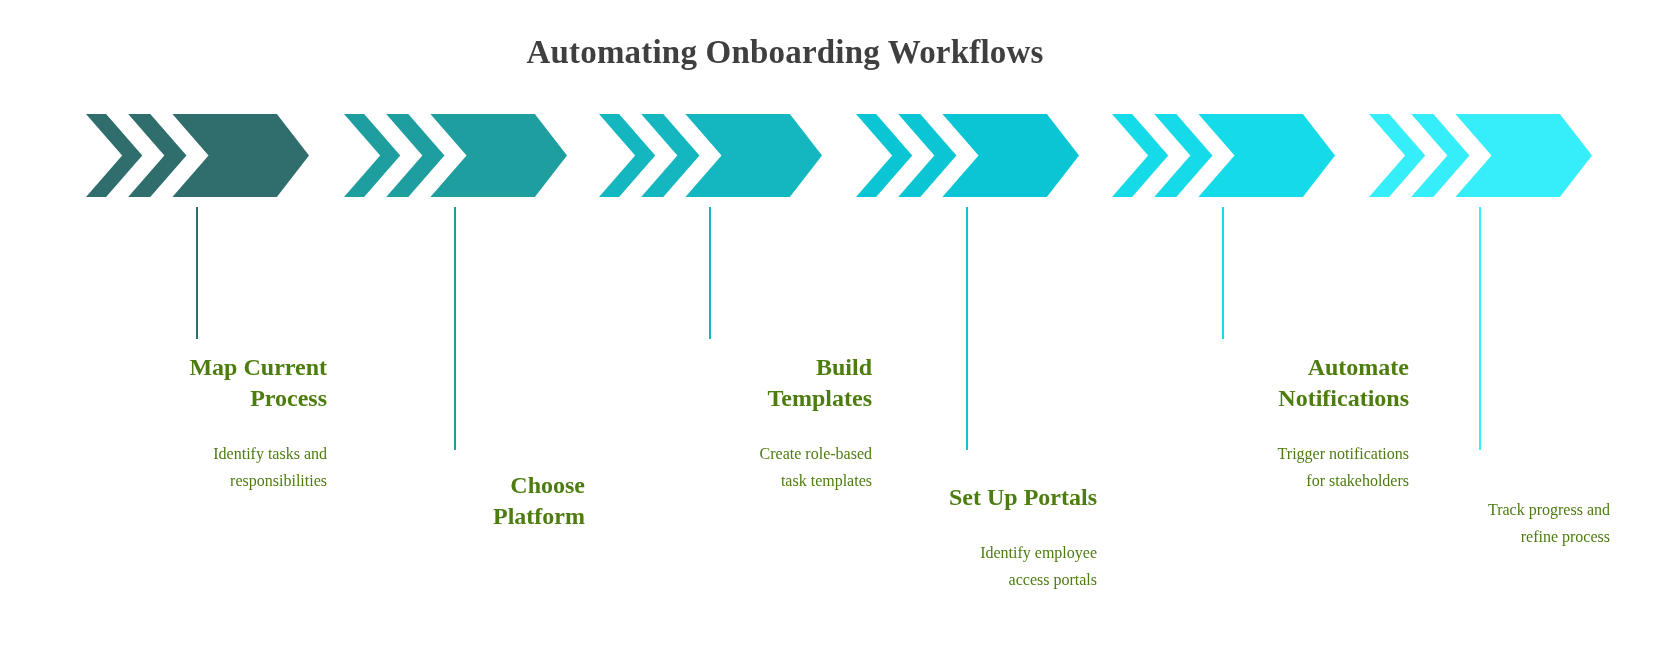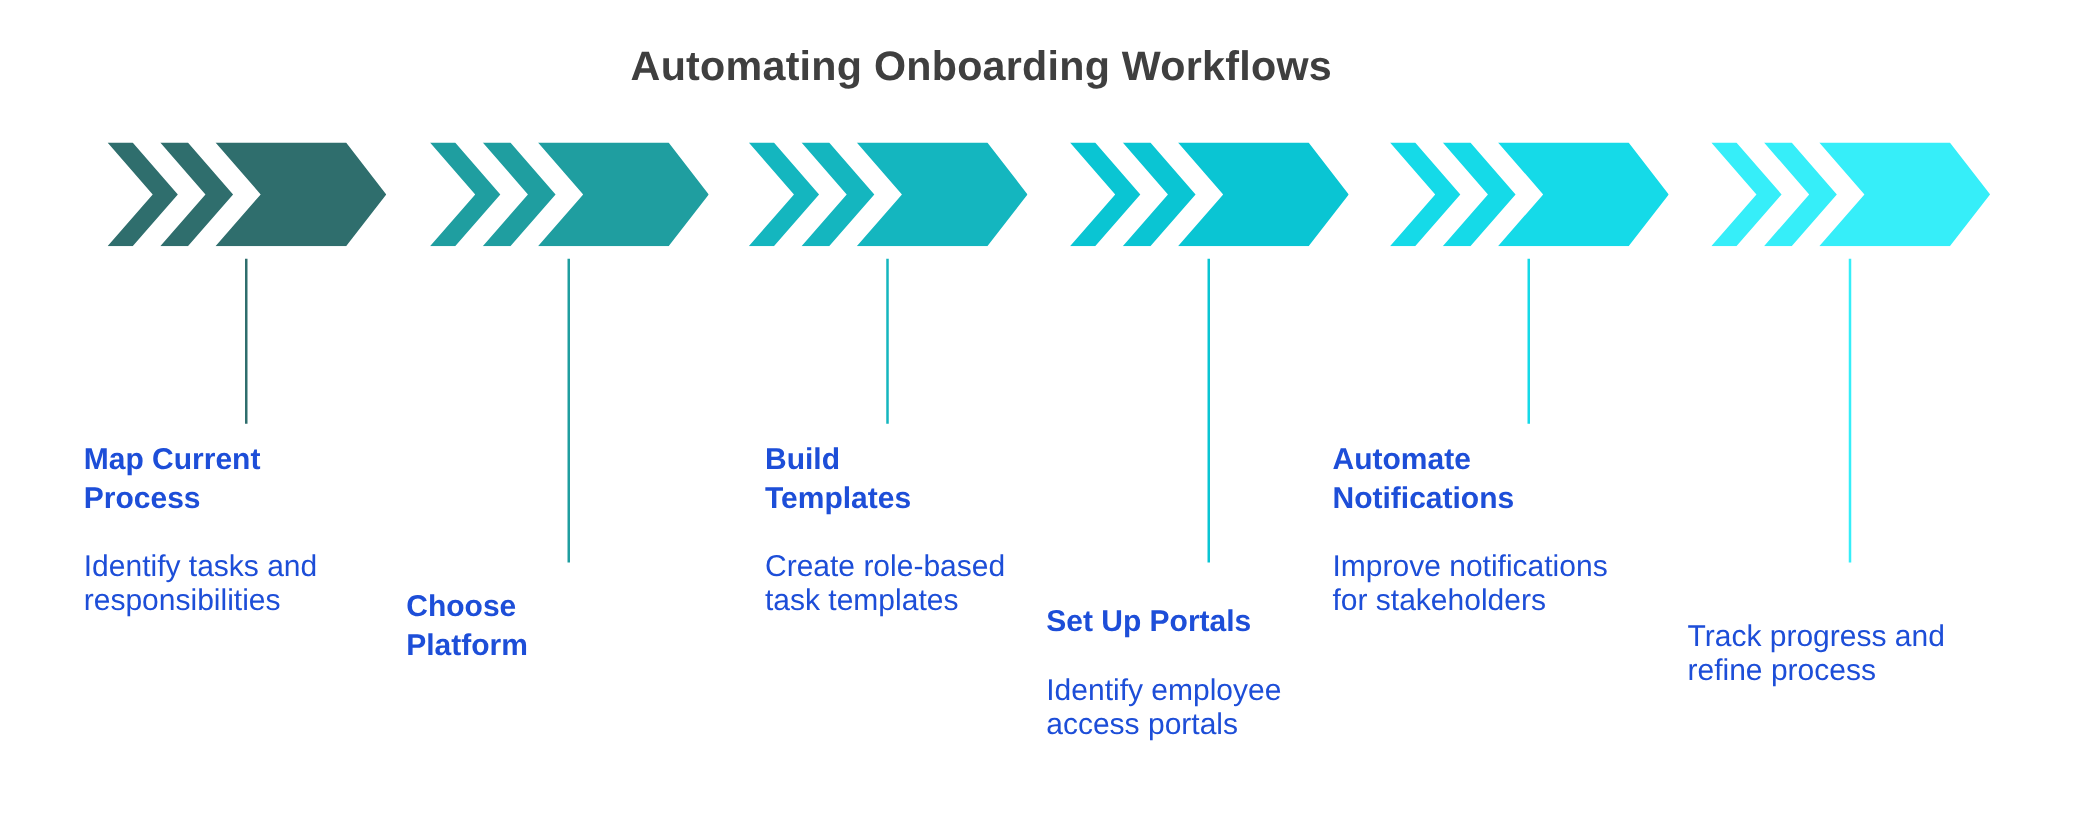--- a/index.html
+++ b/index.html
@@ -1,21 +1,21 @@
 <!DOCTYPE html>
 <html><head>
 <meta charset="utf-8">
 <style>
   html, body { margin: 0; padding: 0; background: #ffffff; }
   #canvas {
     position: relative;
     width: 1680px;
     height: 653px;
     background: #ffffff;
-    font-family: Liberation Sans, sans-serif;
+    font-family: Liberation Serif, serif;
     overflow: hidden;
   }
   .main-title {
     position: absolute;
     left: 0;
     top: 34px;
     width: 1570px;
     text-align: center;
     font-size: 33px;
     font-weight: bold;
@@ -29,41 +29,41 @@
     height: 83px;
   }
   .connector {
     position: absolute;
     top: 207px;
     width: 2px;
   }
   .step-text {
     position: absolute;
     width: 260px;
-    text-align: left;
-    color: #1d4ed8;
+    text-align: right;
+    color: #4d7c0f;
   }
   .step-title {
     font-size: 24px;
     font-weight: bold;
     line-height: 31px;
     white-space: pre-line;
   }
   .step-desc {
     margin-top: 26px;
-    font-size: 24px;
+    font-size: 16px;
     line-height: 27px;
     white-space: pre-line;
   }
   
   .c1 .chevrons { left: 86px; }   .c1 .connector { left: 196px; } .c1 .step-text { left: 67px; }
   .c2 .chevrons { left: 344px; }  .c2 .connector { left: 454px; } .c2 .step-text { left: 325px; }
   .c3 .chevrons { left: 599px; }  .c3 .connector { left: 709px; } .c3 .step-text { left: 612px; }
   .c4 .chevrons { left: 856px; }  .c4 .connector { left: 966px; } .c4 .step-text { left: 837px; margin-top: 12px; }
-  .c5 .chevrons { left: 1112px; } .c5 .connector { left: 1222px; } .c5 .step-text { left: 1066px; }
+  .c5 .chevrons { left: 1112px; } .c5 .connector { left: 1222px; } .c5 .step-text { left: 1149px; }
   .c6 .chevrons { left: 1369px; } .c6 .connector { left: 1350px; } .c6 .step-text { left: 1350px; }
   .c6 .connector { left: 1479px; }
   
   .row-high .connector { height: 132px; }
   .row-high .step-text { top: 352px; }
   .row-low .connector { height: 243px; }
   .row-low .step-text { top: 470px; }
 </style>
 </head>
 <body>
@@ -132,21 +132,21 @@
   <div class="step c5 row-high">
     <svg class="chevrons" viewBox="0 0 222 82" preserveAspectRatio="none" style="fill: rgb(21, 218, 232);">
       <polygon points="0,0 20,0 56,41 20,82 0,82 36,41"></polygon>
       <polygon points="42,0 64,0 100,41 64,82 42,82 78,41"></polygon>
       <polygon points="86,0 190,0 222,41 190,82 86,82 122,41"></polygon>
     </svg>
     <div class="connector" style="background-color: rgb(21, 218, 232);"></div>
     <div class="step-text">
       <div class="step-title">Automate
 Notifications</div>
-      <div class="step-desc">Improve notifications
+      <div class="step-desc">Trigger notifications
 for stakeholders</div>
     </div>
   </div>
 
   <div class="step c6 row-low">
     <svg class="chevrons" viewBox="0 0 222 82" preserveAspectRatio="none" style="fill: rgb(54, 238, 249);">
       <polygon points="0,0 20,0 56,41 20,82 0,82 36,41"></polygon>
       <polygon points="42,0 64,0 100,41 64,82 42,82 78,41"></polygon>
       <polygon points="86,0 190,0 222,41 190,82 86,82 122,41"></polygon>
     </svg>

